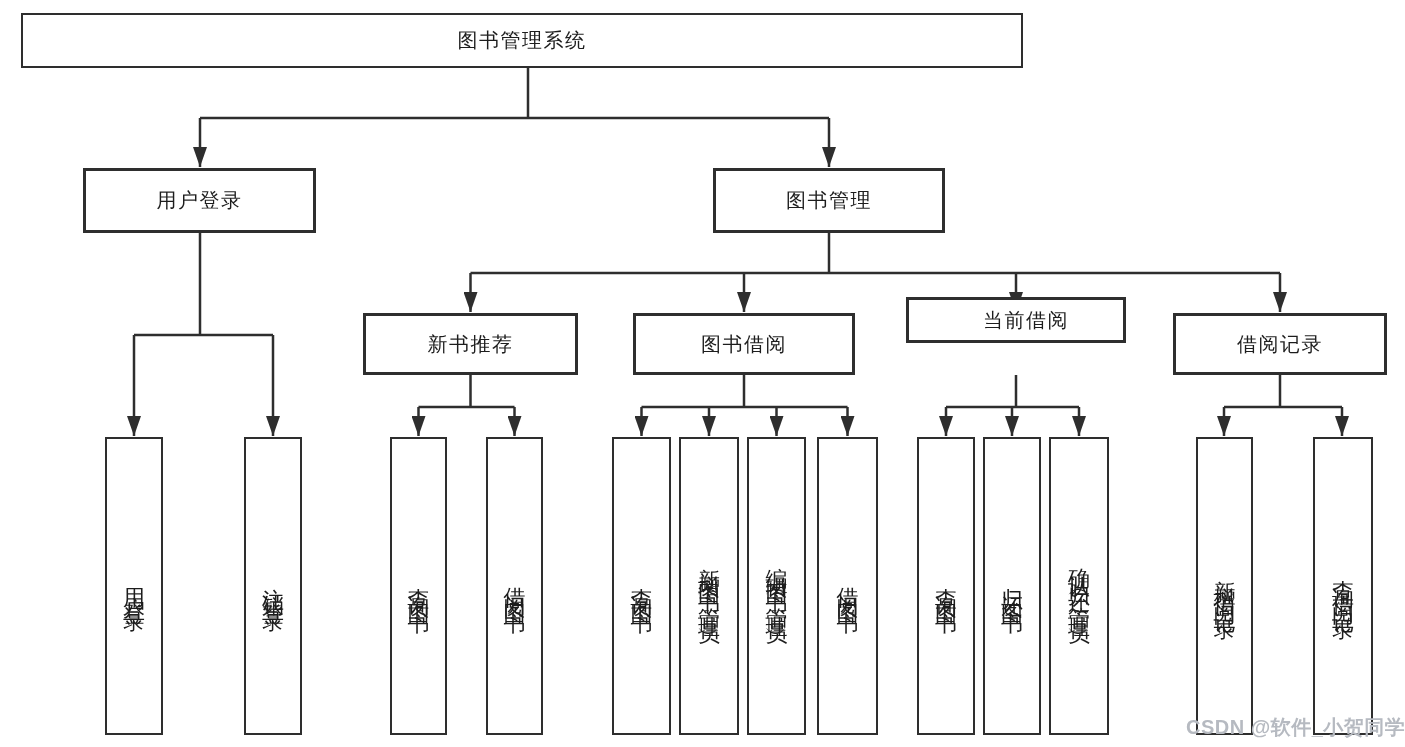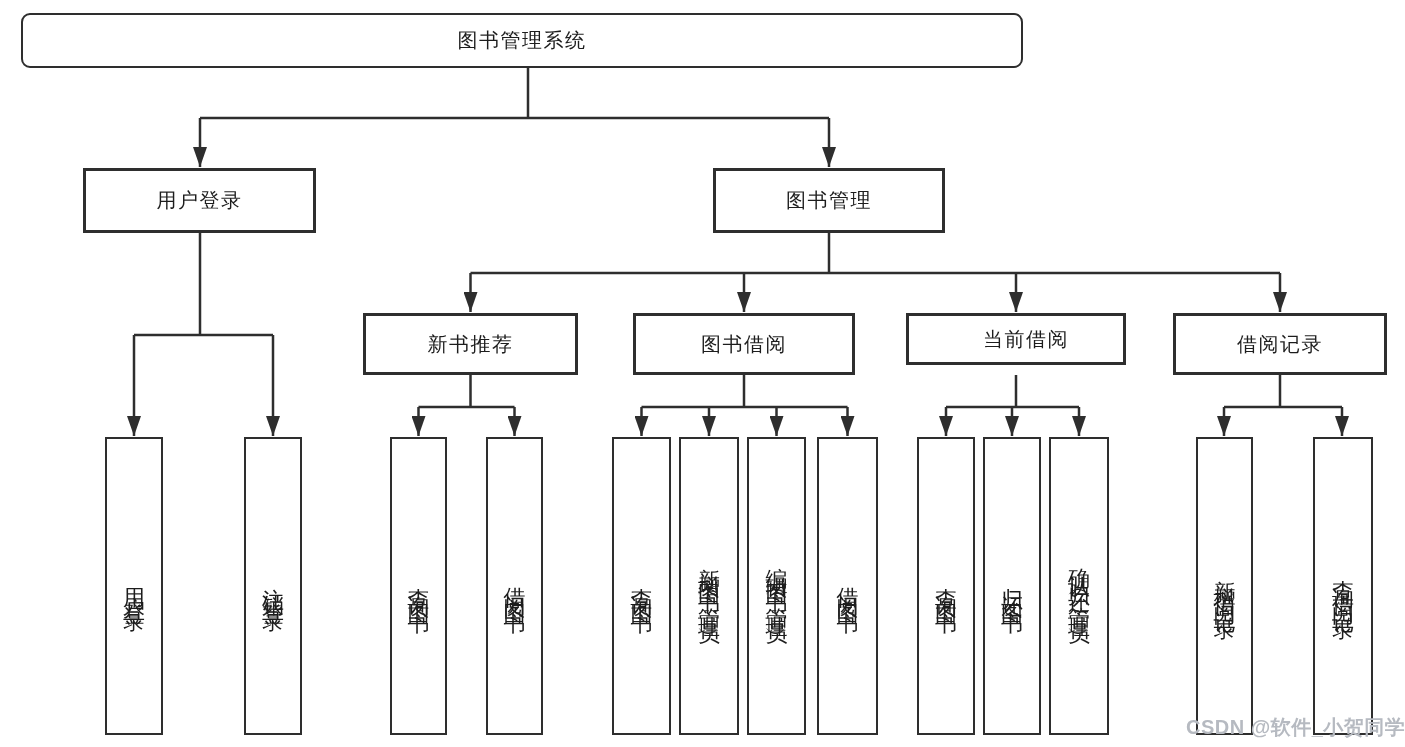--- a/index.html
+++ b/index.html
@@ -22,21 +22,21 @@
   .node {
     position: absolute;
     background: #ffffff;
     border: 3px solid #2e2e2e;
     display: flex;
     align-items: center;
     justify-content: center;
     color: #1d1d1d;
     box-sizing: border-box;
   }
-  .node.root { border-width: 2.5px; border-radius: 9px; }
+  .node.root { border-width: 2.5px; }
   .hlabel {
     font-size: 20px;
     letter-spacing: 1.5px;
     white-space: nowrap;
   }
   .vbox { border-width: 2.5px; }
   .vlabel {
     writing-mode: vertical-rl;
     text-orientation: mixed;
     font-size: 22px;
@@ -113,21 +113,21 @@
   <div class="node" style="left:713px; top:168px; width:232px; height:65px;">
     <span class="hlabel">图书管理</span>
   </div>
 
   <div class="node" style="left:363px; top:313px; width:215px; height:62px;">
     <span class="hlabel">新书推荐</span>
   </div>
   <div class="node" style="left:633px; top:313px; width:222px; height:62px;align-items:center;">
     <span class="hlabel">图书借阅</span>
   </div>
-  <div class="node" style="left:906px; top:313px; width:220px; height:52px;padding-left:20px;">
+  <div class="node" style="left:906px; top:297px; width:220px; height:46px;padding-left:20px;">
     <span class="hlabel">当前借阅</span>
   </div>
   <div class="node" style="left:1173px; top:313px; width:214px; height:62px;">
     <span class="hlabel">借阅记录</span>
   </div>
 
   <div class="node vbox" style="left:105px; top:437px; width:58px; height:298px;">
     <span class="vlabel">用户登录</span>
   </div>
   <div class="node vbox" style="left:244px; top:437px; width:58px; height:298px;">

